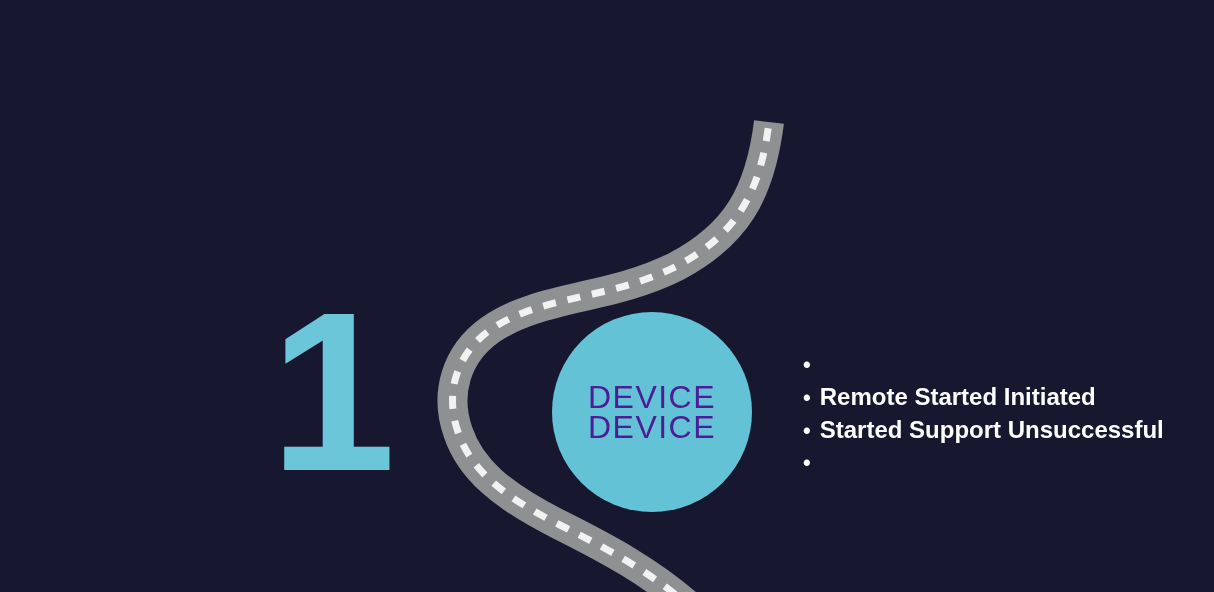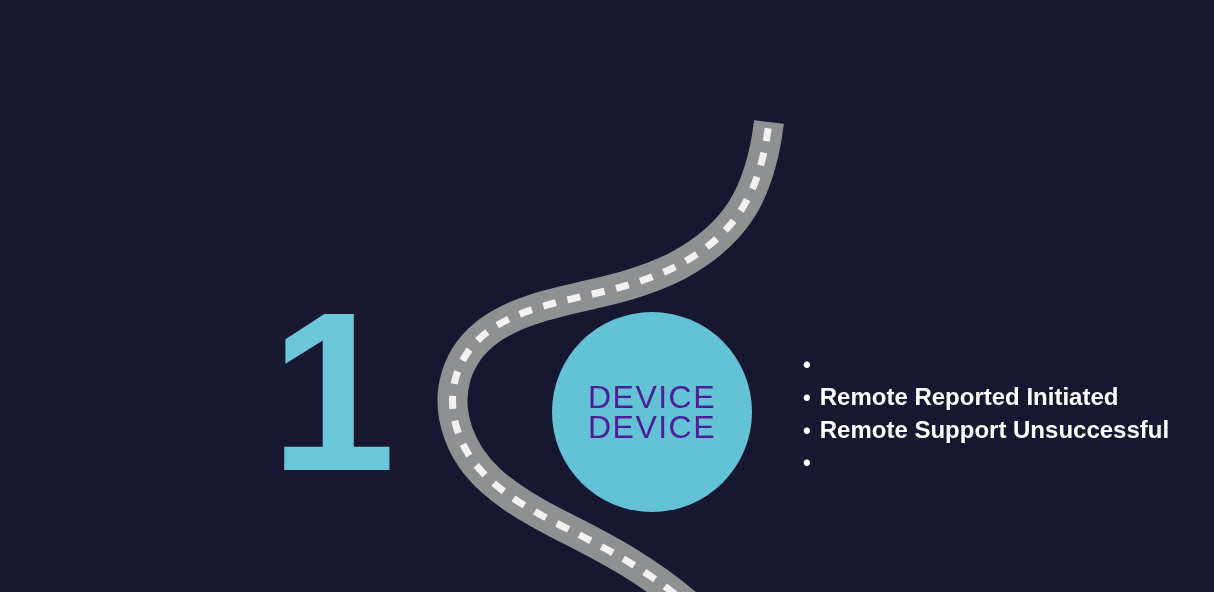--- a/index.html
+++ b/index.html
@@ -127,24 +127,24 @@
     <div class="circle-line">DEVICE</div>
     <div class="circle-line">DEVICE</div>
   </div>
 
   <ul class="bullet-list">
     <li class="bullet-item">
       <span class="bullet-dot">•</span>
     </li>
     <li class="bullet-item">
       <span class="bullet-dot">•</span>
-      <span>Remote Reported Initiated</span>
+      <span>Remote Started Initiated</span>
     </li>
     <li class="bullet-item">
       <span class="bullet-dot">•</span>
-      <span>Remote Support Unsuccessful</span>
+      <span>Started Support Unsuccessful</span>
     </li>
     <li class="bullet-item">
       <span class="bullet-dot">•</span>
     </li>
   </ul>
 
 </div>
 
 </body></html>

